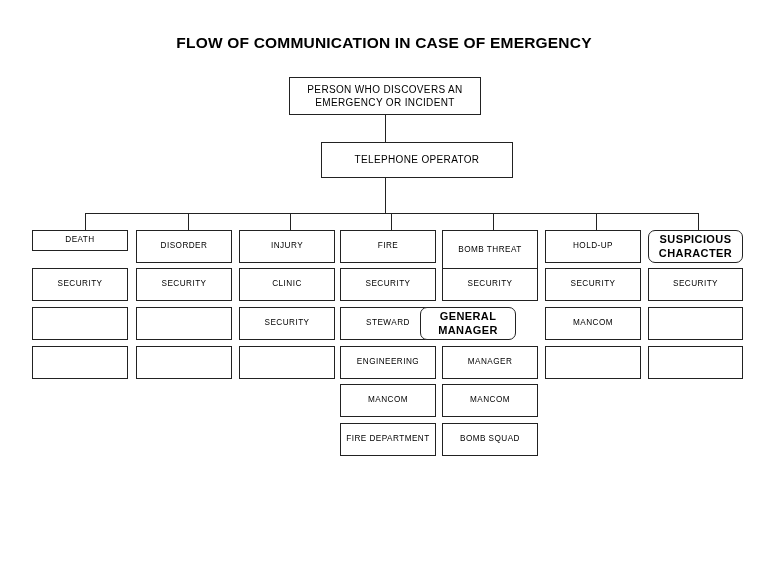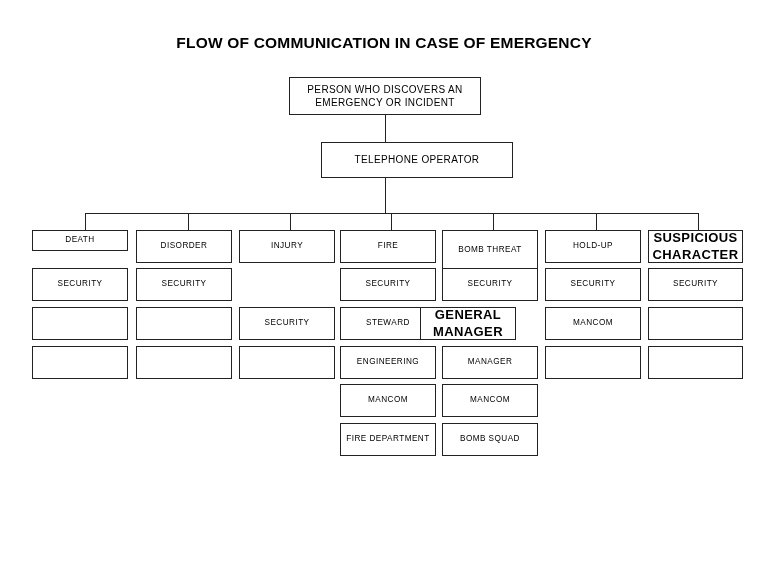--- a/index.html
+++ b/index.html
@@ -50,24 +50,25 @@
     color: #000000;
     padding: 1px 2px;
   }
   .node.empty { }
 
   .node-top {
     font-size: 10px;
     letter-spacing: 0.35px;
   }
   .node-two-line {
-    font-size: 13px;
+    font-size: 11px;
     font-weight: bold;
     letter-spacing: 0.4px;
     line-height: 1.25;
+    border-radius: 7px;
   }
 
   
   .vline {
     position: absolute;
     width: 1.3px;
     background: #222222;
   }
   .hline {
     position: absolute;
@@ -104,20 +105,21 @@
   <div class="node" style="left:32px; top:268px; width:96px; height:33px;">SECURITY</div>
   <div class="node empty" style="left:32px; top:307px; width:96px; height:33px;"></div>
   <div class="node empty" style="left:32px; top:346px; width:96px; height:33px;"></div>
 
   <div class="node" style="left:136px; top:230px; width:96px; height:33px;">DISORDER</div>
   <div class="node" style="left:136px; top:268px; width:96px; height:33px;">SECURITY</div>
   <div class="node empty" style="left:136px; top:307px; width:96px; height:33px;"></div>
   <div class="node empty" style="left:136px; top:346px; width:96px; height:33px;"></div>
 
   <div class="node" style="left:239px; top:230px; width:96px; height:33px;">INJURY</div>
+  <div class="node" style="left:239px; top:268px; width:96px; height:33px;">CLINIC</div>
   <div class="node" style="left:239px; top:307px; width:96px; height:33px;">SECURITY</div>
   <div class="node empty" style="left:239px; top:346px; width:96px; height:33px;"></div>
 
   <div class="node" style="left:340px; top:230px; width:96px; height:33px;">FIRE</div>
   <div class="node" style="left:340px; top:268px; width:96px; height:33px;">SECURITY</div>
   <div class="node" style="left:340px; top:307px; width:96px; height:33px;">STEWARD</div>
   <div class="node" style="left:340px; top:346px; width:96px; height:33px;">ENGINEERING</div>
   <div class="node" style="left:340px; top:384px; width:96px; height:33px;">MANCOM</div>
   <div class="node" style="left:340px; top:423px; width:96px; height:33px;">FIRE DEPARTMENT</div>
 

